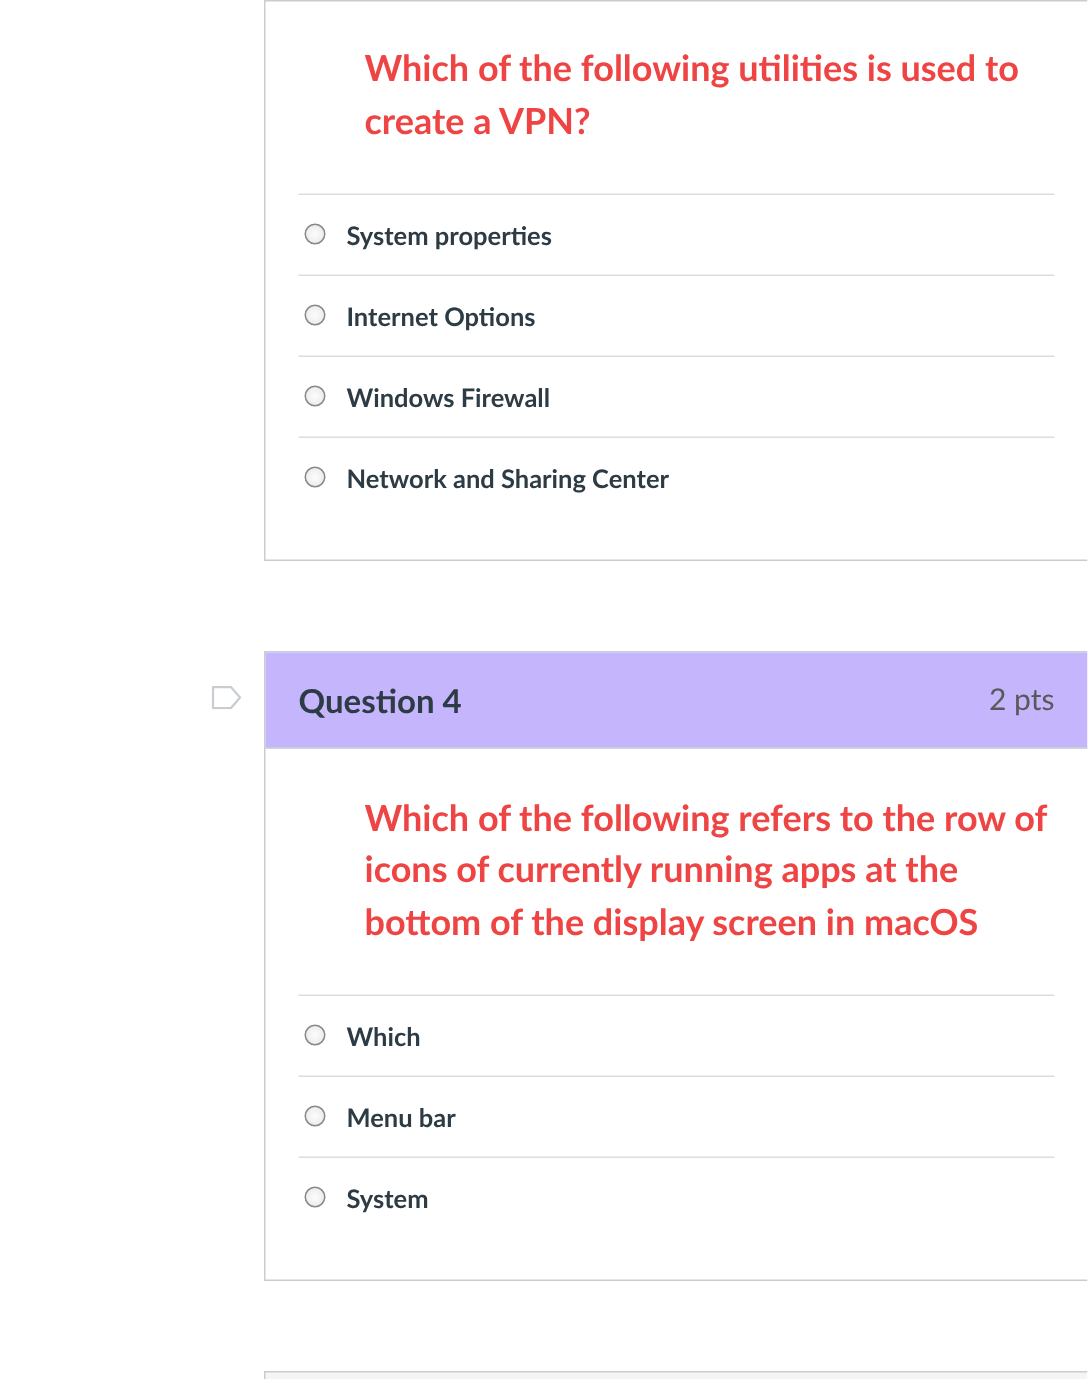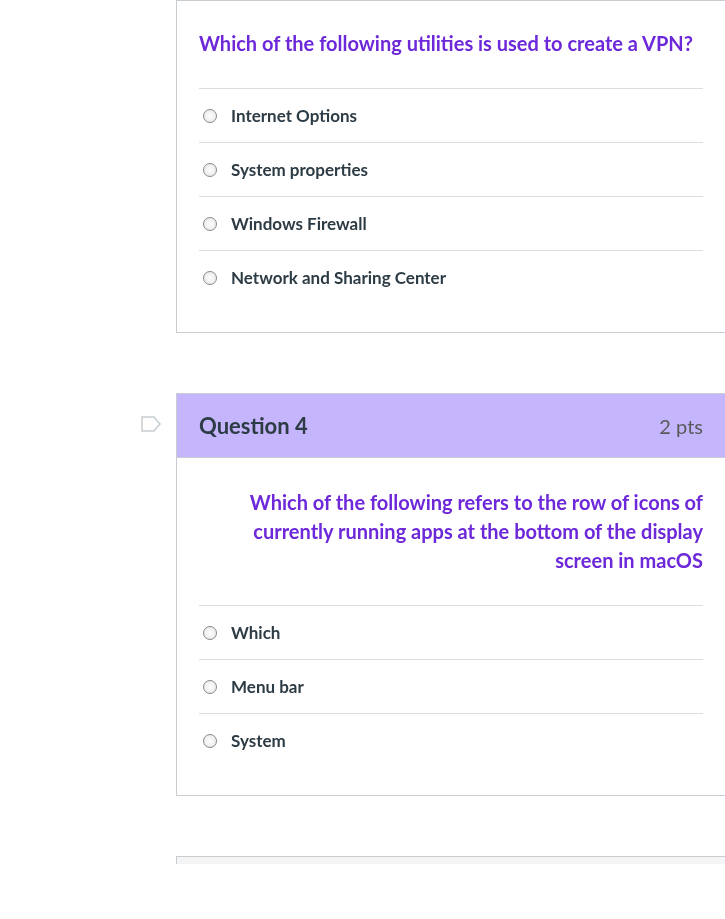--- a/index.html
+++ b/index.html
@@ -36,28 +36,28 @@
       font-weight: 700;
       color: #2d3b45;
     }
     .question-points {
       font-size: 20px;
       color: #595959;
       margin-left: 30px;
     }
     .question-body {
       padding: 30px 22px 28px 22px;
-      text-align: right;
     }
     .question-text {
-      font-size: 20px;
+      font-size: 24px;
       font-weight: 700;
-      color: #6d28d9;
+      color: #ef4444;
       line-height: 1.45;
       margin-bottom: 30px;
+      margin-left: 44px;
     }
     .options {
       border-top: 1px solid #ddd;
     }
     .option-row {
       display: flex;
       align-items: center;
       padding: 16px 0 16px 4px;
       border-bottom: 1px solid #ddd;
     }
@@ -110,25 +110,25 @@
 <body>
 
 <div class="container">
 
   <div class="question-card">
     <div class="first-card-body">
       <div class="question-text">Which of the following utilities is used to create a VPN?</div>
       <div class="options">
         <div class="option-row">
           <div class="radio"></div>
-          <div class="option-label">Internet Options</div>
+          <div class="option-label">System properties</div>
         </div>
         <div class="option-row">
           <div class="radio"></div>
-          <div class="option-label">System properties</div>
+          <div class="option-label">Internet Options</div>
         </div>
         <div class="option-row">
           <div class="radio"></div>
           <div class="option-label">Windows Firewall</div>
         </div>
         <div class="option-row">
           <div class="radio"></div>
           <div class="option-label">Network and Sharing Center</div>
         </div>
       </div>

